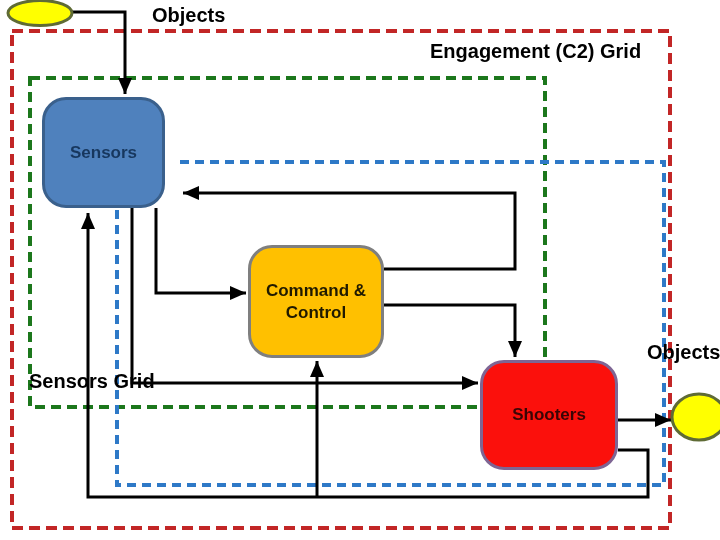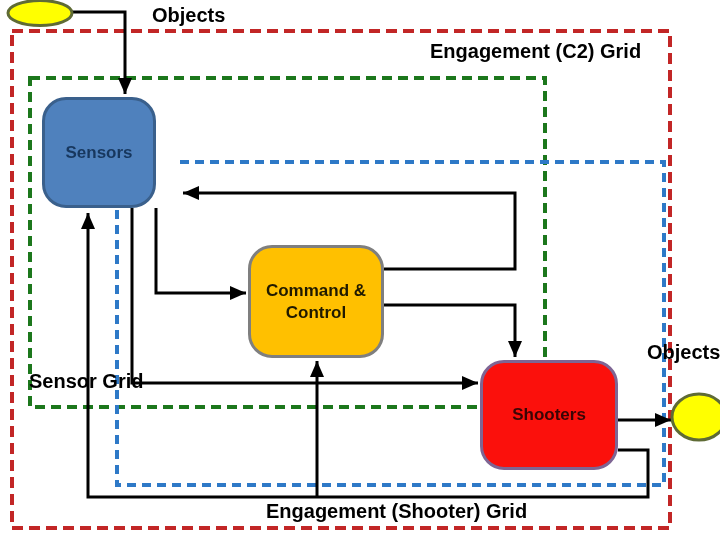--- a/index.html
+++ b/index.html
@@ -23,21 +23,21 @@
     justify-content: center;
     text-align: center;
     border-radius: 24px;
     border: 3px solid #555;
     font-weight: 700;
     font-size: 17px;
     line-height: 1.25;
     box-sizing: border-box;
     z-index: 3;
   }
-  .node-sensors   { left: 42px;  top: 97px;  width: 114px; height: 111px; }
+  .node-sensors   { left: 42px;  top: 97px;  width: 123px; height: 111px; }
   .node-cc        { left: 248px; top: 245px; width: 136px; height: 113px; }
   .node-shooters  { left: 480px; top: 360px; width: 138px; height: 110px; }
   .lbl {
     position: absolute;
     font-weight: 700;
     font-size: 20px;
     color: #000000;
     white-space: nowrap;
     z-index: 4;
   }
@@ -89,17 +89,16 @@
   <div class="node node-cc" style="background-color: rgb(255, 192, 0); border-color: rgb(127, 127, 127); color: rgb(32, 26, 0);">
     <span>Command &amp; Control</span>
   </div>
 
   <div class="node node-shooters" style="background-color: rgb(251, 16, 12); border-color: rgb(126, 101, 148); color: rgb(58, 5, 5);">
     <span>Shooters</span>
   </div>
 
   <div class="lbl lbl-objects-top">Objects</div>
   <div class="lbl lbl-information-grid">Engagement (C2) Grid</div>
-  <div class="lbl lbl-sensor-grid">Sensor Grid</div>
+  <div class="lbl lbl-sensor-grid">Sensors Grid</div>
   <div class="lbl lbl-objects-right">Objects</div>
-  <div class="lbl lbl-engagement-grid">Engagement (Shooter) Grid</div>
 
 </div>
 
 </body></html>

